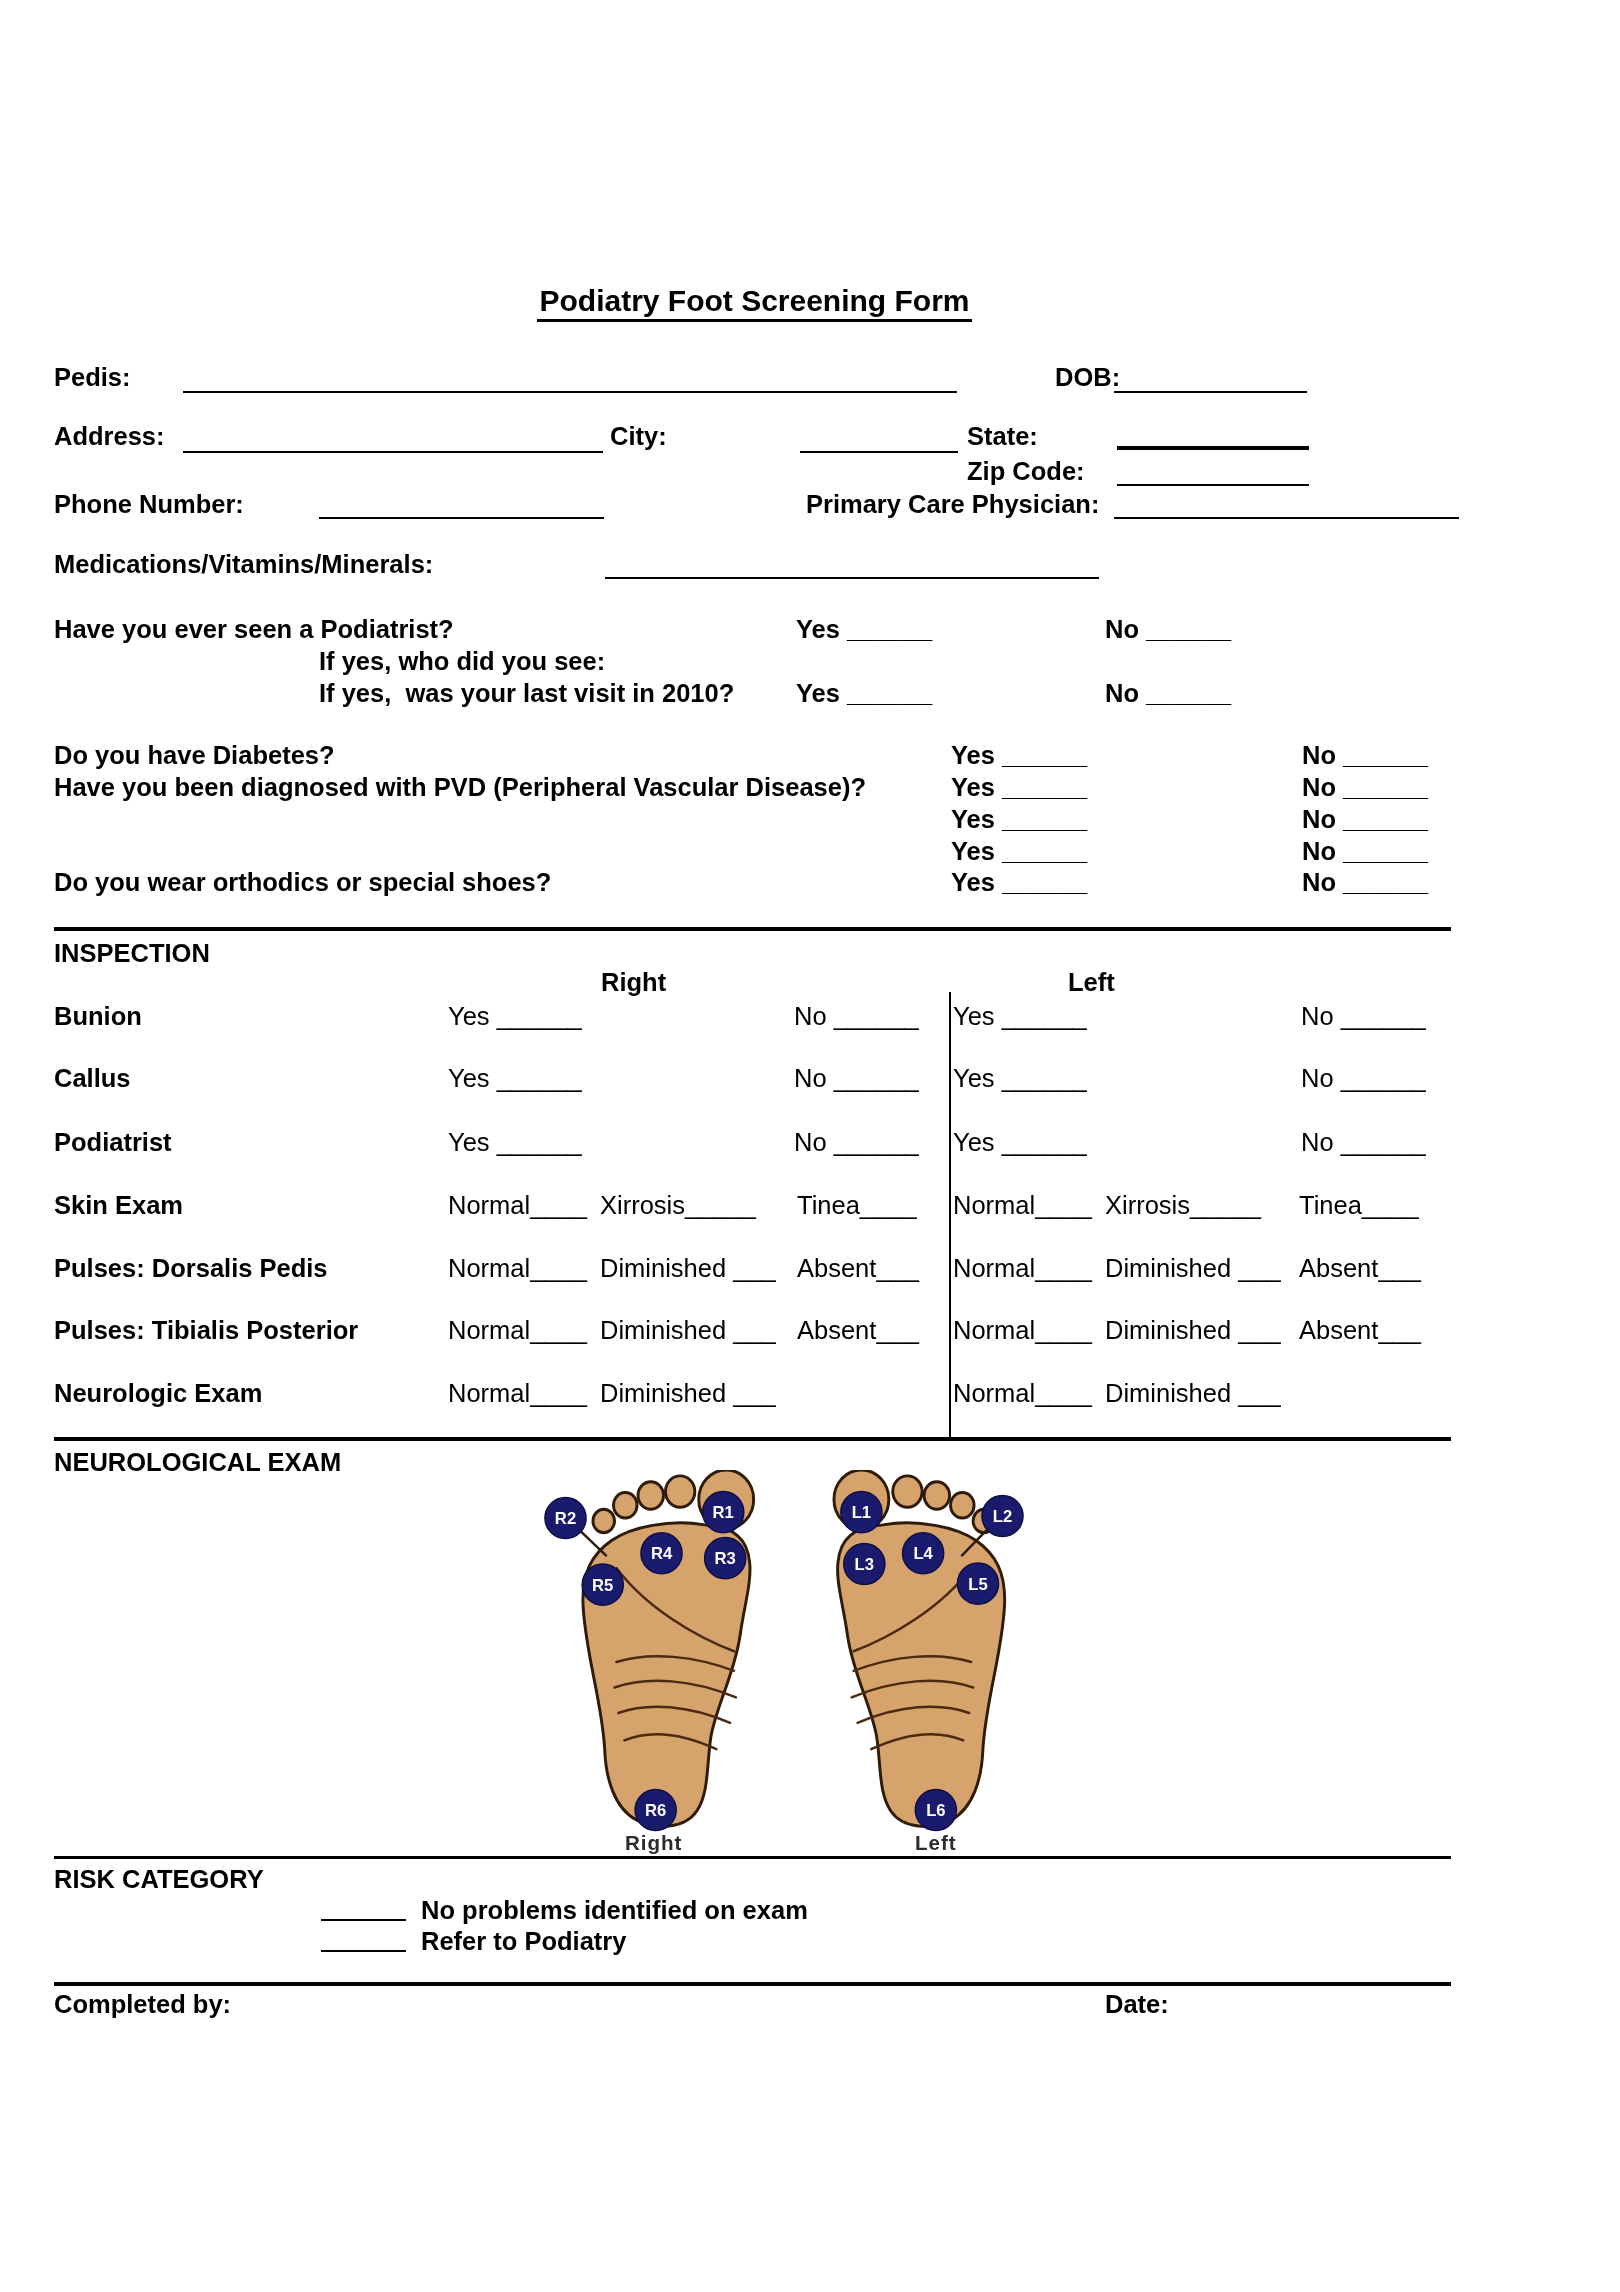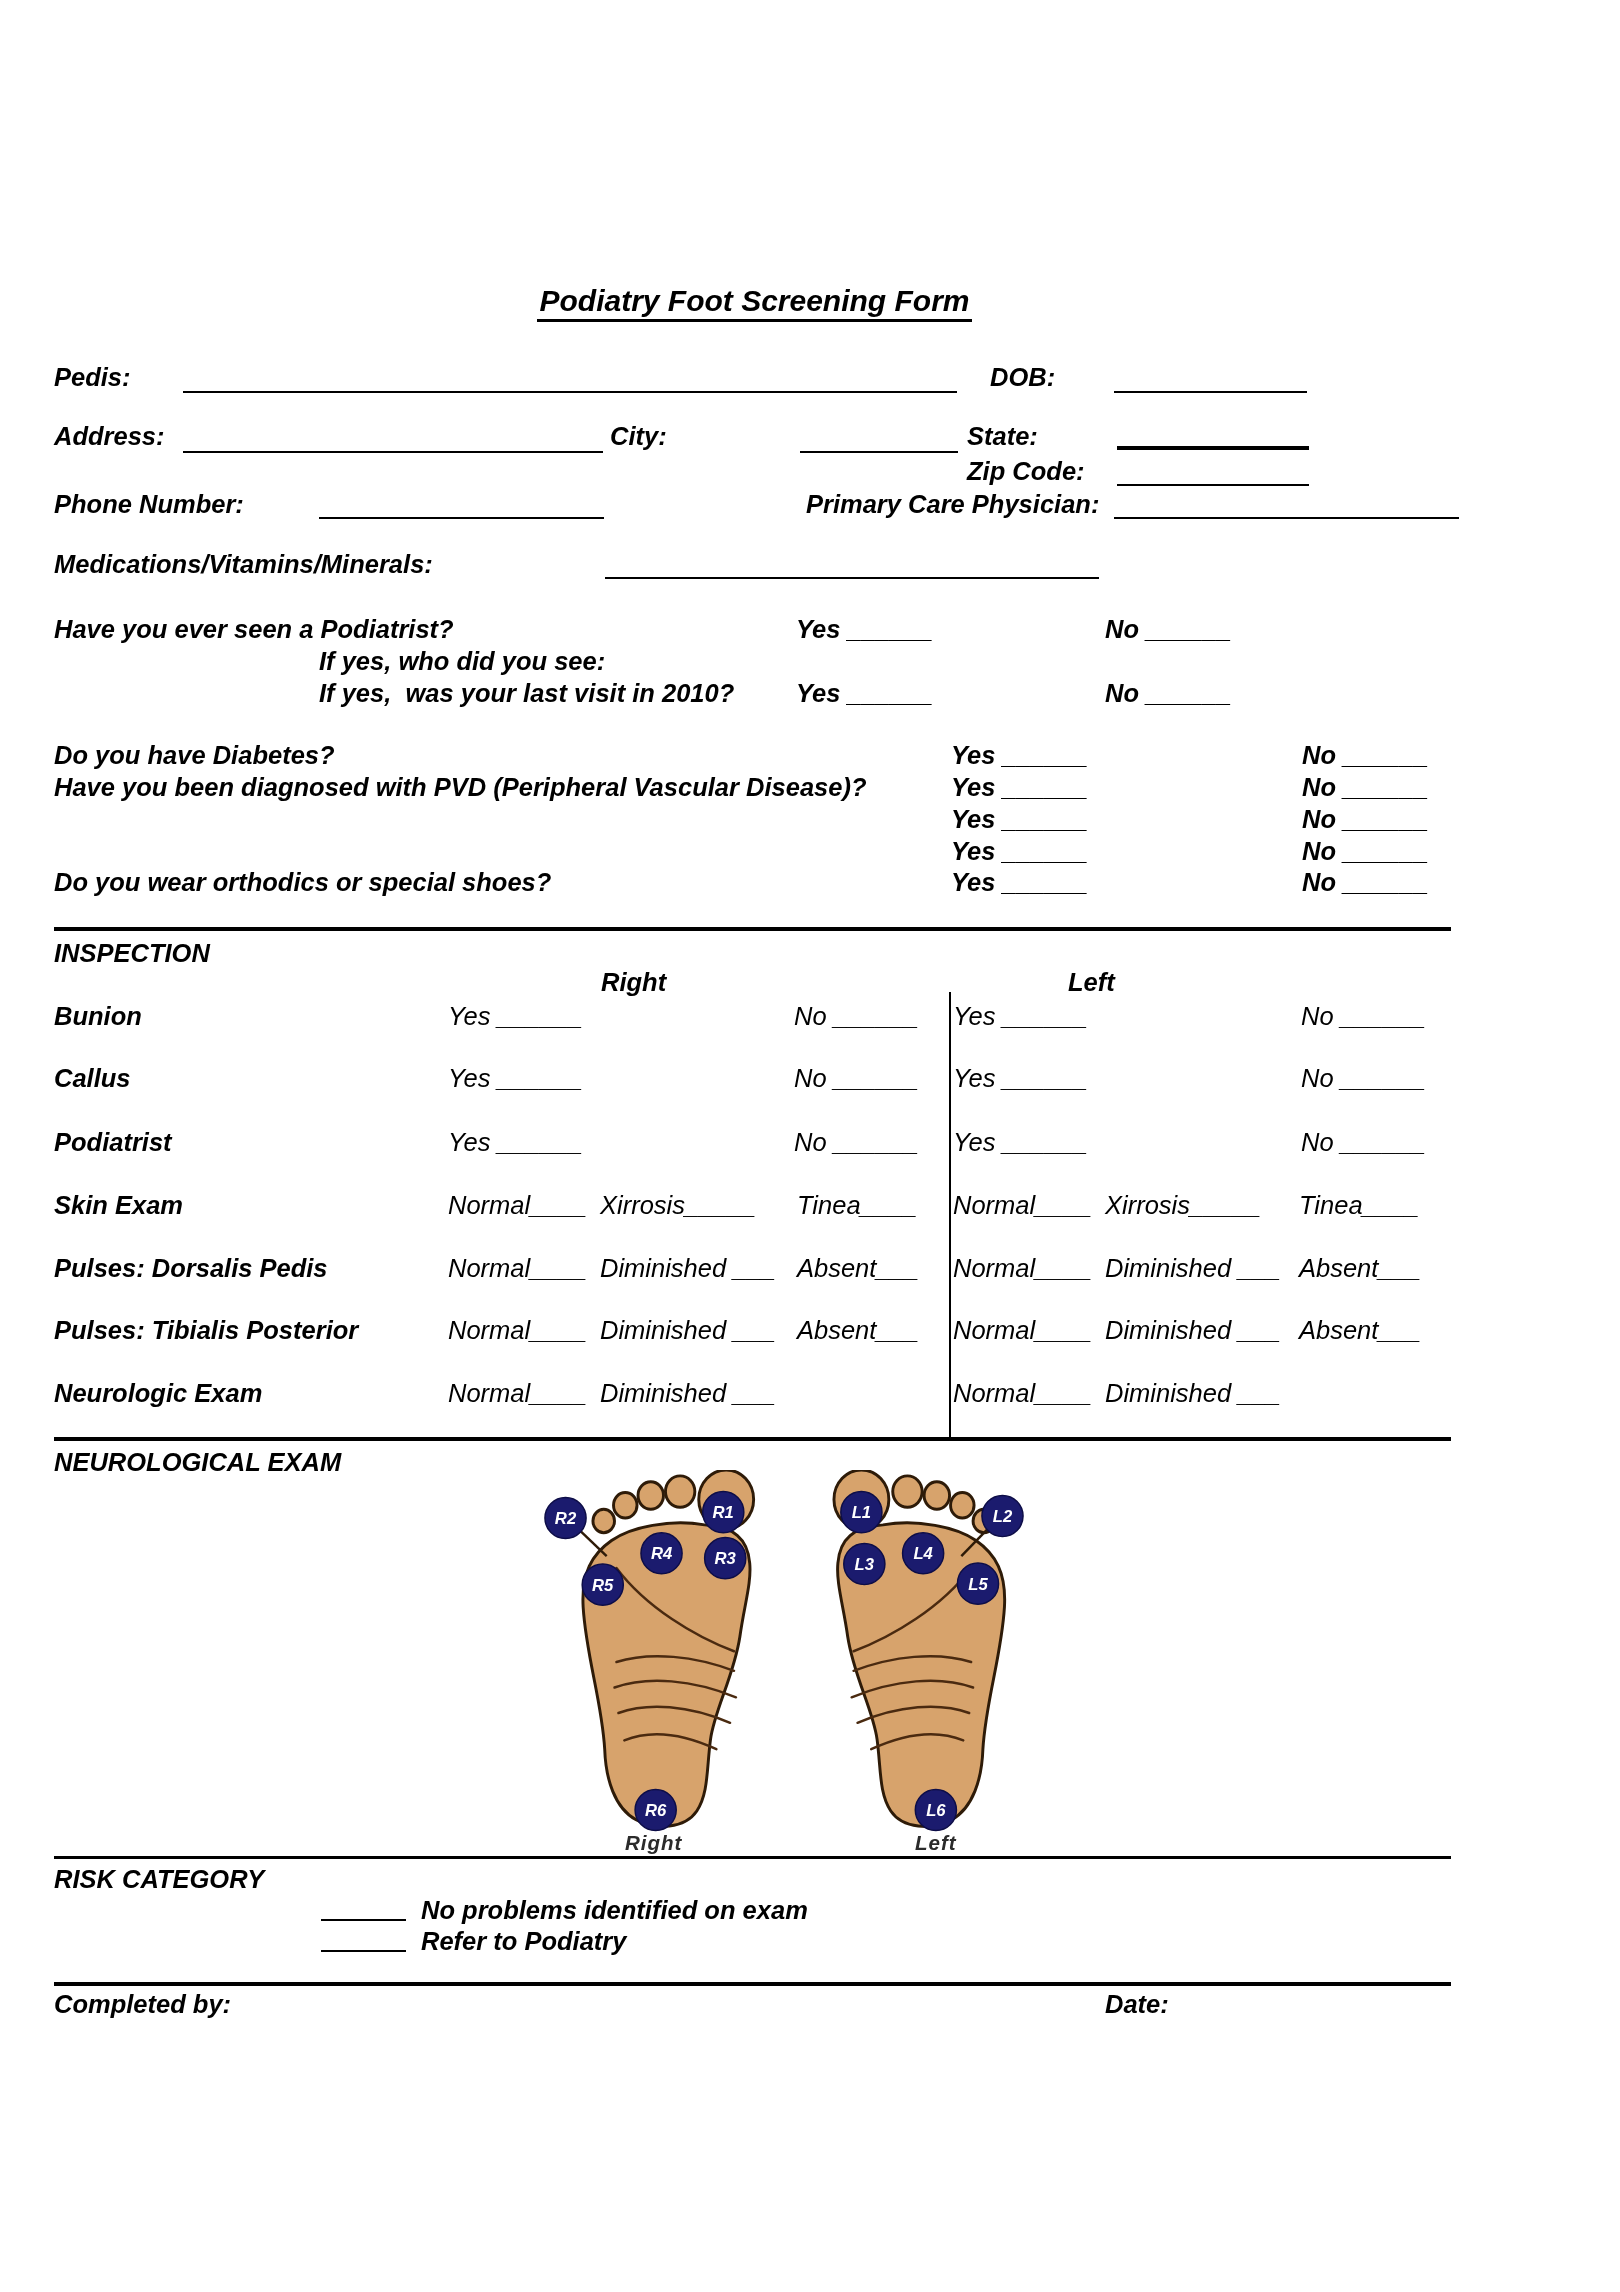--- a/index.html
+++ b/index.html
@@ -3,21 +3,20 @@
 <meta charset="utf-8">
 <style>
   html,body{margin:0;padding:0;background:#888;}
   #page{
     position:relative;
     width:1620px;height:2293px;
     background:#ffffff;
     font-family:"Liberation Sans","DejaVu Sans",sans-serif;
     color:#000;
     overflow:hidden;
-    font-style:italic;
   }
   .t{
     position:absolute;
     font-size:25.5px;
     line-height:29px;
     white-space:pre;
     color:#000;
   }
   .b{font-weight:700;}
   .title-wrap{
@@ -53,21 +52,21 @@
 <body>
 
 <div id="page">
 
   <div class="title-wrap">
     <span class="title-text">Podiatry Foot Screening Form</span>
   </div>
 
   <span class="t b" style="left:54px;top:363px">Pedis:</span>
   <div class="line" style="left:183px;top:391px;width:774px"></div>
-  <span class="t b" style="left:990px;top:363px">DOB:</span>
+  <span class="t b" style="left:1055px;top:363px">DOB:</span>
   <div class="line" style="left:1114px;top:391px;width:193px"></div>
 
   <span class="t b" style="left:54px;top:422px">Address:</span>
   <div class="line" style="left:183px;top:451px;width:420px"></div>
   <span class="t b" style="left:610px;top:422px">City:</span>
   <div class="line" style="left:800px;top:451px;width:158px"></div>
   <span class="t b" style="left:967px;top:422px">State:</span>
   <div class="line heavy" style="left:1117px;top:446px;width:192px"></div>
 
   <span class="t b" style="left:967px;top:457px">Zip Code:</span>

